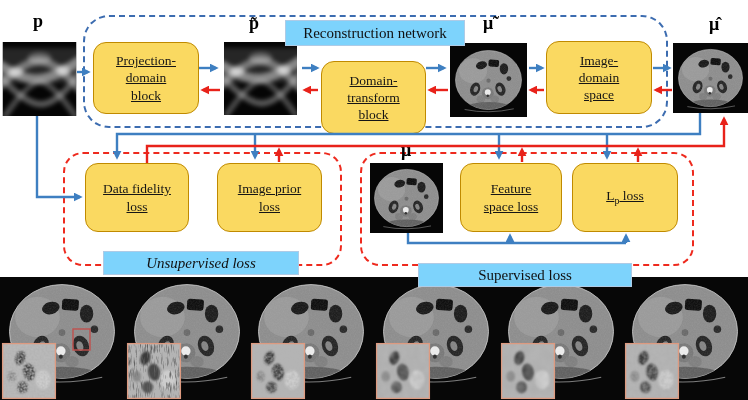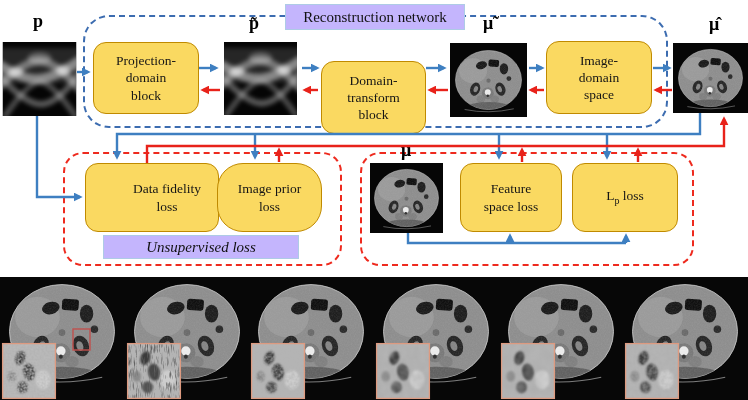--- a/index.html
+++ b/index.html
@@ -2,23 +2,23 @@
 <html><head>
 <meta charset="utf-8">
 <style>
   html,body{margin:0;padding:0;background:#fff;}
   .stage{position:relative;width:748px;height:400px;background:#ffffff;overflow:hidden;
          font-family:"Liberation Serif","DejaVu Serif",serif;}
   .dashed-blue{position:absolute;border:2.2px dashed #3C6CB0;border-radius:26px;z-index:1;}
   .dashed-red{position:absolute;border:2px dashed #EE2A1E;border-radius:20px;z-index:1;}
   .block{position:absolute;background:#FAD961;border:1.6px solid #C08A00;border-radius:13px;
          display:flex;align-items:center;justify-content:center;z-index:2;}
-  .btxt{white-space:pre-line;text-align:center;font-size:13.5px;line-height:1.28;color:#151515;}
-  .bluelabel{position:absolute;background:#c4b5fd;border:1px solid #aecbe6;display:flex;align-items:center;
-         justify-content:center;font-size:15px;color:#111;z-index:3;}
+  .btxt{white-space:pre-line;text-align:center;font-size:13.5px;line-height:1.28;color:#151515;text-decoration:underline;}
+  .bluelabel{position:absolute;background:#7dd3fc;border:1px solid #aecbe6;display:flex;align-items:center;
+         justify-content:center;font-size:15px;color:#111;z-index:3;margin-top:16px;}
   .mathlabel{position:absolute;font-weight:bold;font-size:18px;color:#000;z-index:3;
          text-align:center;line-height:1;}
   .imgbox{position:absolute;z-index:2;line-height:0;}
   .connectors{position:absolute;left:0;top:0;z-index:5;pointer-events:none;}
   .strip{position:absolute;left:0;top:277px;width:748px;height:123px;background:#070707;z-index:2;
          display:flex;}
   .panel{position:relative;width:124.66px;height:123px;line-height:0;}
   sub{font-size:10px;}
 </style>
 </head>
@@ -178,39 +178,42 @@
 transform
 block</span>
   </div>
   <div class="block" style="left:546px;top:41px;width:104px;height:71px;">
     <span class="btxt">Image-
 domain
 space</span>
   </div>
 
   <div class="dashed-red" style="left:63px;top:152px;width:275px;height:110px;"></div>
-  <div class="block" style="left:85px;top:163px;width:102px;height:67px;padding-left:30px;">
+  <div class="block" style="left:85px;top:163px;width:102px;height:67px;">
     <span class="btxt">Data fidelity
 loss</span>
   </div>
-  <div class="block" style="left:217px;top:163px;width:103px;height:67px;border-radius:26px;">
+  <div class="block" style="left:217px;top:163px;width:103px;height:67px;">
     <span class="btxt">Image prior
 loss</span>
   </div>
   <div class="bluelabel" style="left:103px;top:235px;width:194px;height:22px;font-style:italic;">
     <span>Unsupervised loss</span>
   </div>
 
   <div class="dashed-red" style="left:360px;top:152px;width:330px;height:110px;"></div>
   <div class="block" style="left:572px;top:163px;width:104px;height:67px;">
     <span class="btxt"><span>L</span><sub>p</sub><span> loss</span></span>
   </div>
   <div class="block" style="left:460px;top:163px;width:100px;height:67px;">
     <span class="btxt">Feature
 space loss</span>
+  </div>
+  <div class="bluelabel" style="left:418px;top:247px;width:212px;height:22px;">
+    <span>Supervised loss</span>
   </div>
 
   <svg class="connectors" width="748" height="400" viewBox="0 0 748 400">
     <g stroke="#3E7FC1" stroke-width="2.4" fill="none">
       <path d="M77,72 L88,72" marker-end="url(#mb)"></path>
       <path d="M199,68 L216,68" marker-end="url(#mb)"></path>
       <path d="M302,68 L317,68" marker-end="url(#mb)"></path>
       <path d="M426,68 L444,68" marker-end="url(#mb)"></path>
       <path d="M529,68 L542,68" marker-end="url(#mb)"></path>
       <path d="M653,68 L669,68" marker-end="url(#mb)"></path>

